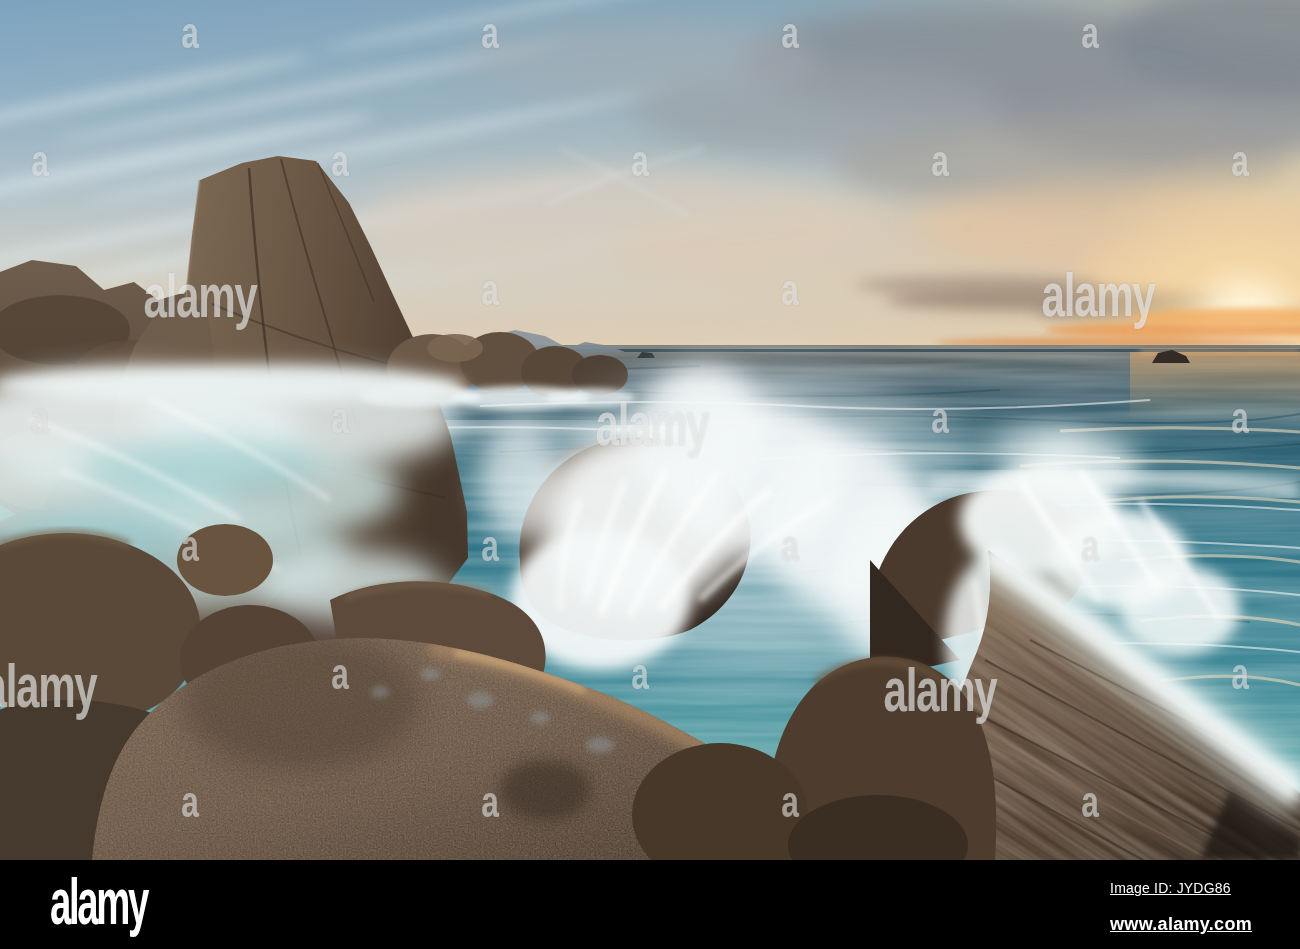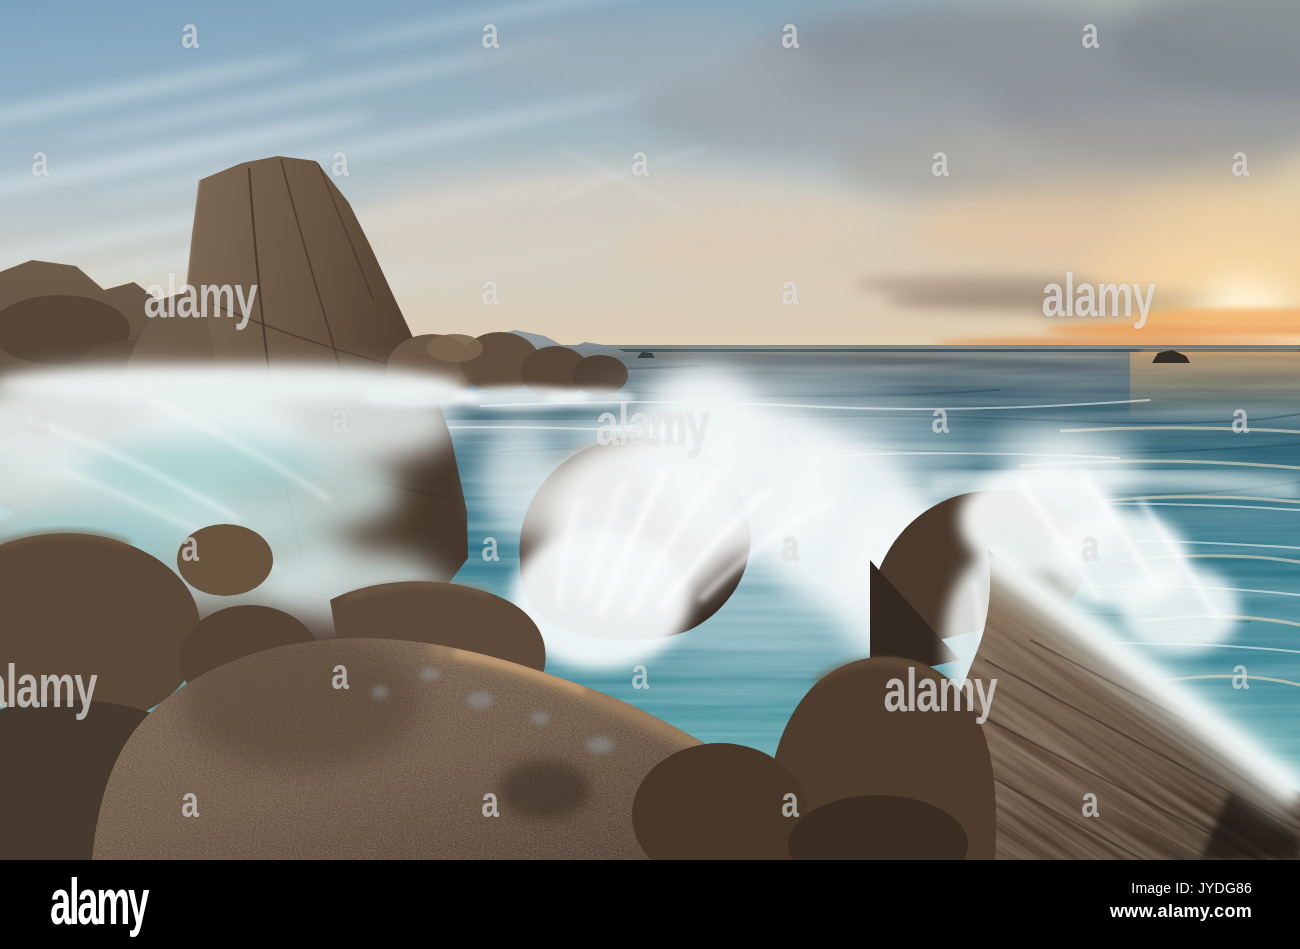--- a/index.html
+++ b/index.html
@@ -11,23 +11,23 @@
   .wm{position:absolute;font-weight:bold;line-height:1;white-space:nowrap;
       transform:translate(-50%,-50%) scaleX(.68);}
   .wm-small{font-size:44px;transform:translate(-50%,-50%) scaleX(.72);
       color:rgba(252,252,252,.50);text-shadow:0 0 2px rgba(90,90,90,.25);}
   .wm-large{font-size:62px;letter-spacing:-2px;color:rgba(252,252,252,.58);
       text-shadow:0 0 2px rgba(90,90,90,.25);}
   .footer{position:absolute;left:0;top:860px;width:1300px;height:89px;background:#000;}
   .footer .logo{position:absolute;left:50px;top:10px;color:#fff;font-weight:bold;
       font-size:64px;letter-spacing:-4px;line-height:1;
       transform:scaleX(.60);transform-origin:left top;}
-  .footer .meta{position:absolute;right:48px;top:20px;text-align:right;color:#fff;}
+  .footer .meta{position:absolute;right:48px;top:20px;color:#fff;text-decoration:underline;}
   .footer .image-id{font-size:14px;font-weight:400;letter-spacing:.2px;}
-  .footer .website{font-size:18px;font-weight:bold;margin-top:5px;letter-spacing:.3px;}
+  .footer .website{font-size:18px;font-weight:bold;margin-top:18px;letter-spacing:.3px;}
 </style>
 </head>
 <body>
 
 <div class="page">
 
   <svg class="photo" viewBox="0 0 1300 860" preserveAspectRatio="none">
     <defs>
       <filter id="b3" x="-50%" y="-50%" width="200%" height="200%">
           <feGaussianBlur stdDeviation="3"></feGaussianBlur>

